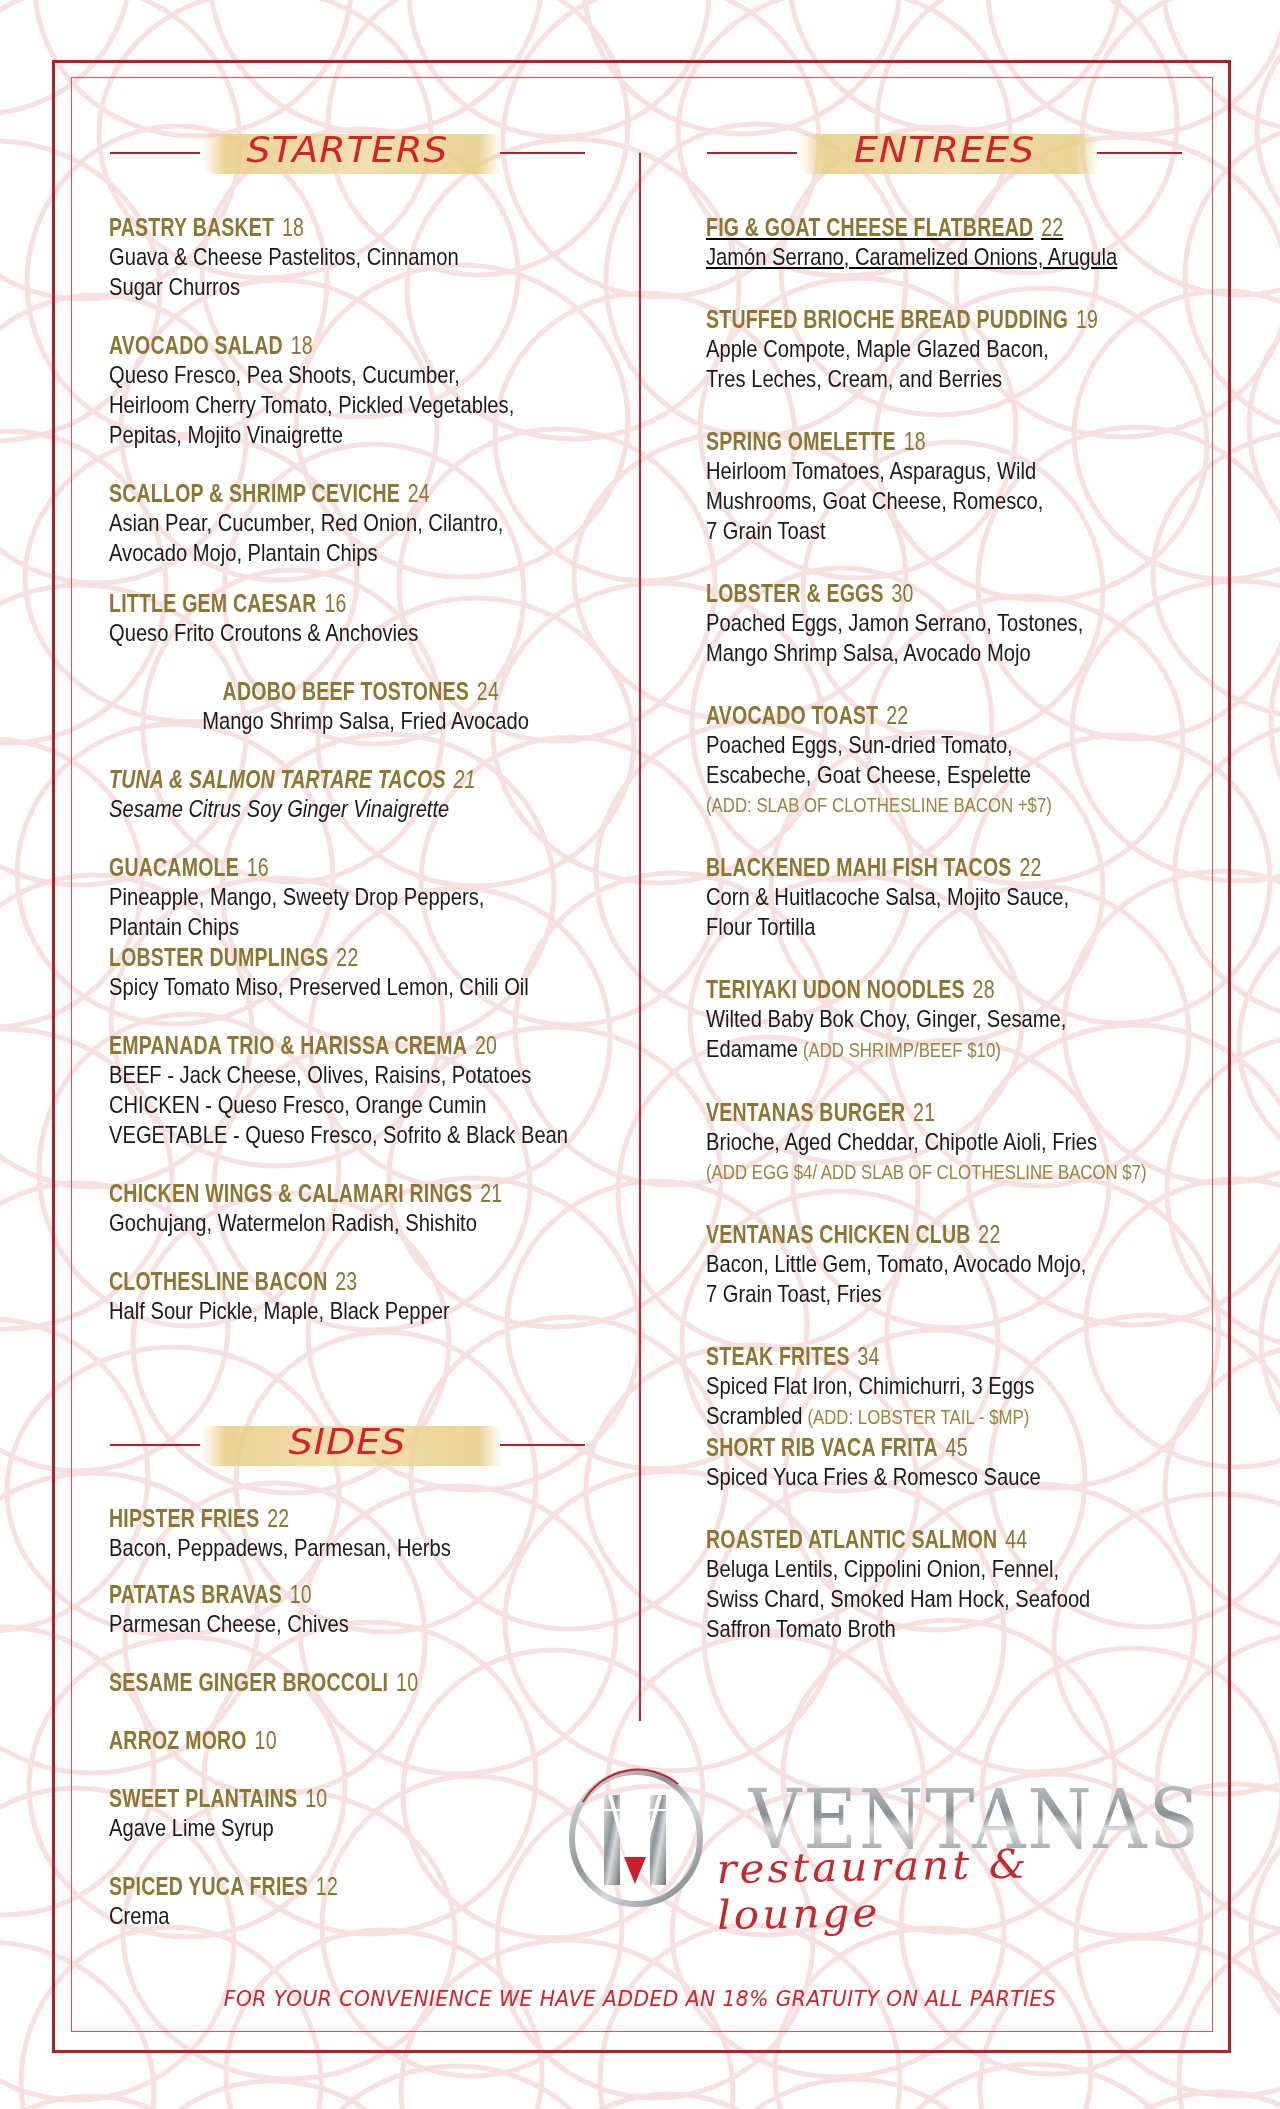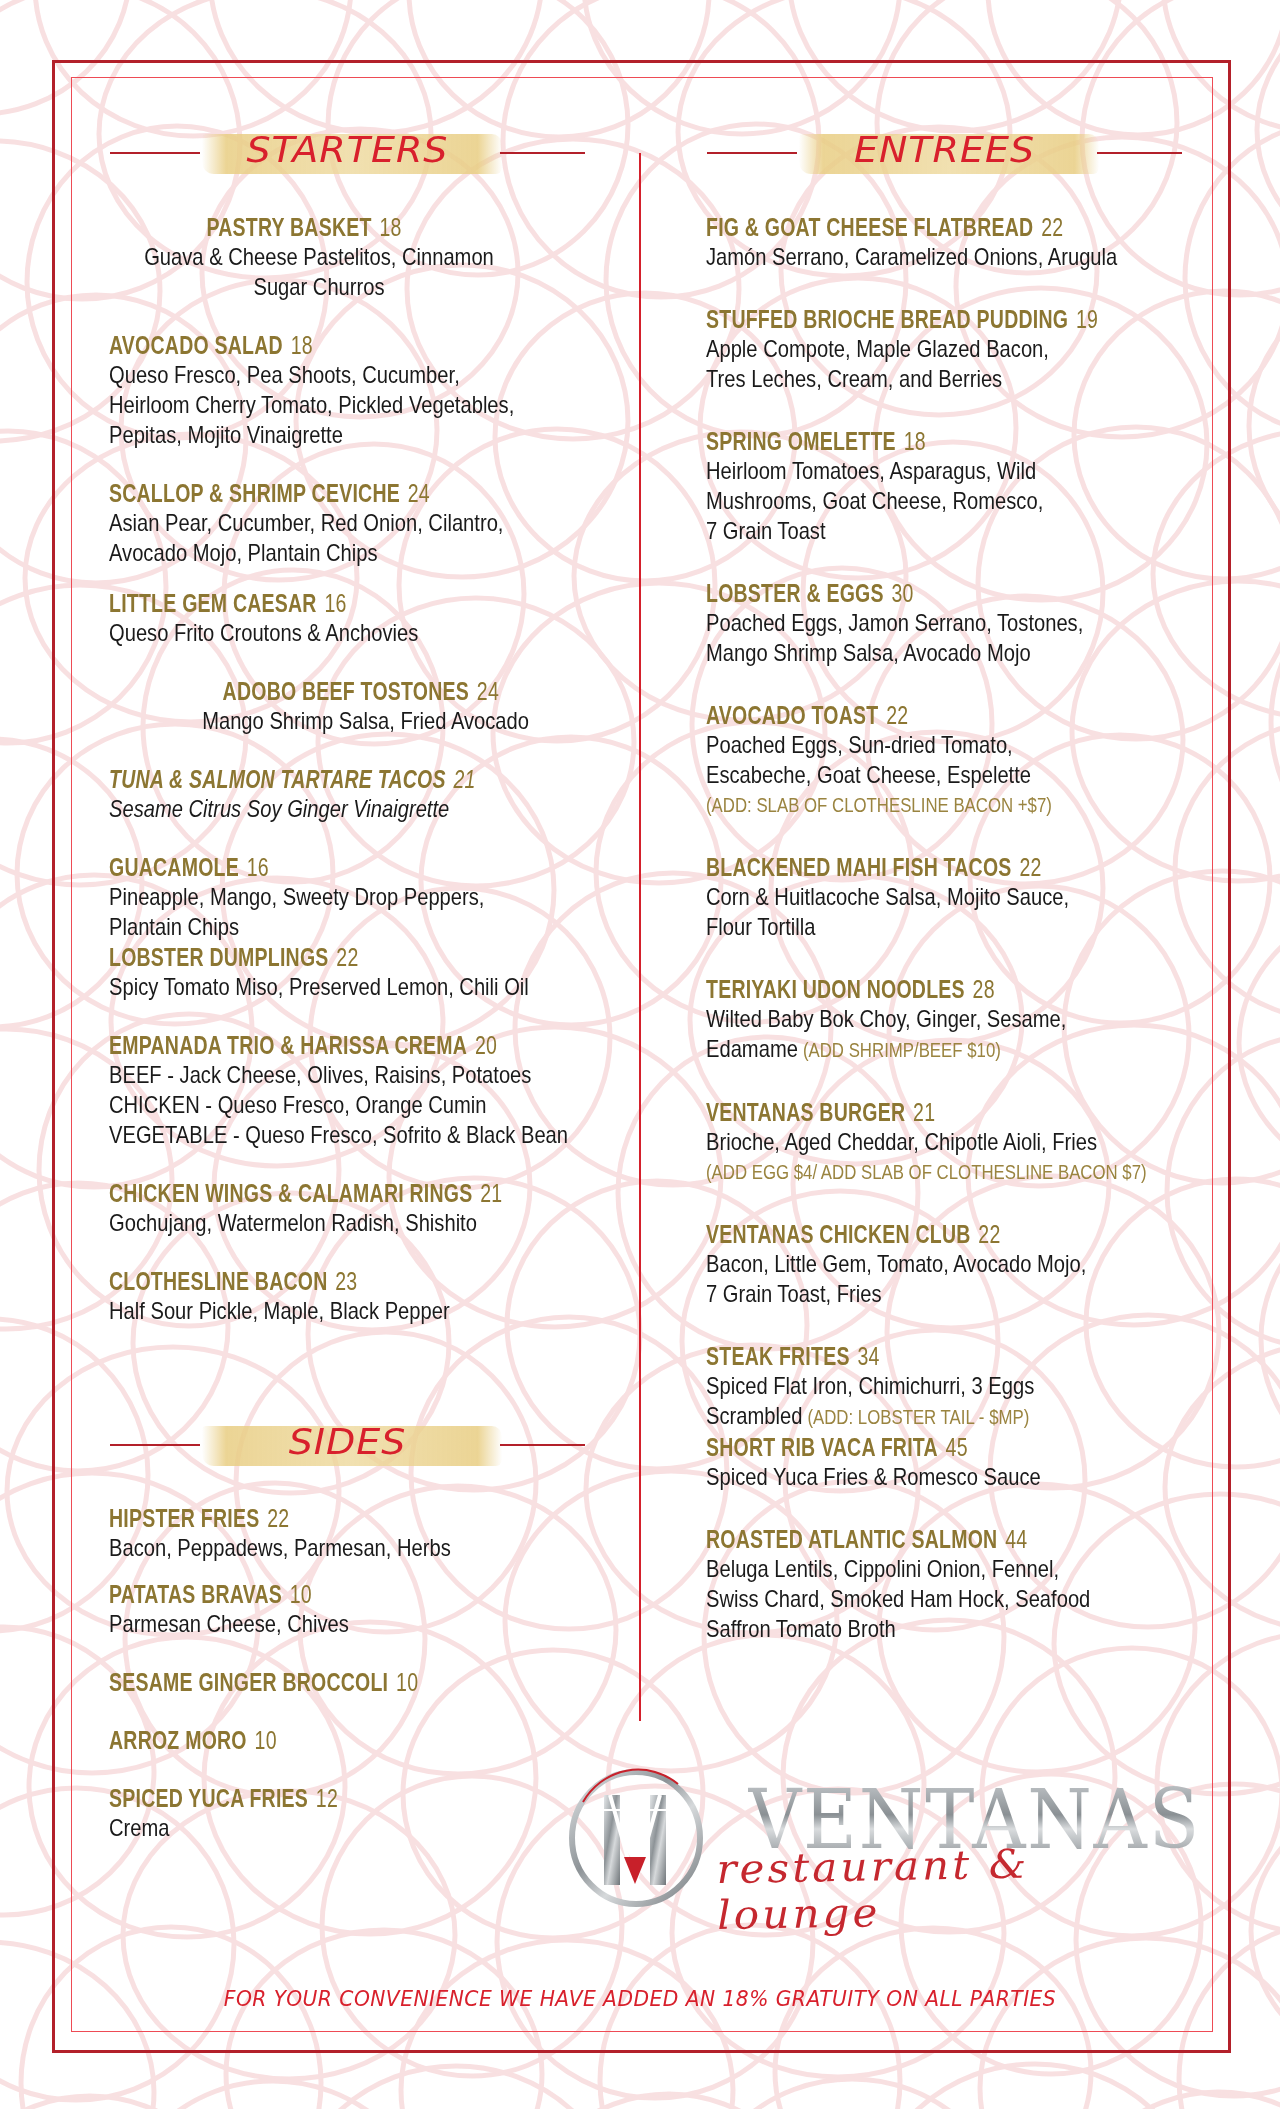--- a/index.html
+++ b/index.html
@@ -237,21 +237,21 @@
 </div>
 
 <div class="section-header" style="left:110px; top:1420px; width:475px;">
   <div class="rule" style="left:0; width:90px;"></div>
   <div class="brush" style="left:92px; width:300px;"></div>
   <div class="rule" style="left:390px; width:85px;"></div>
   <div class="title">SIDES</div>
 </div>
 
 <div class="col" id="starters-col" style="left:109px; top:212px; width:500px;">
-    <div class="item" style="margin-bottom: 28px; text-align: center;">
+    <div class="item" style="margin-bottom: 28px;">
       <div class="item-head"><span>PASTRY BASKET</span><span class="price">18</span></div>
       <div class="item-desc"><span>Guava &amp; Cheese Pastelitos, Cinnamon</span></div>
       <div class="item-desc"><span>Sugar Churros</span></div>
     </div>
     <div class="item" style="margin-bottom: 28px;">
       <div class="item-head"><span>AVOCADO SALAD</span><span class="price">18</span></div>
       <div class="item-desc"><span>Queso Fresco, Pea Shoots, Cucumber,</span></div>
       <div class="item-desc"><span>Heirloom Cherry Tomato, Pickled Vegetables,</span></div>
       <div class="item-desc"><span>Pepitas, Mojito Vinaigrette</span></div>
     </div>
@@ -304,27 +304,31 @@
     <div class="item" style="margin-bottom: 28px;">
       <div class="item-head"><span>PATATAS BRAVAS</span><span class="price">10</span></div>
       <div class="item-desc"><span>Parmesan Cheese, Chives</span></div>
     </div>
     <div class="item" style="margin-bottom: 28px;">
       <div class="item-head"><span>SESAME GINGER BROCCOLI</span><span class="price">10</span></div>
     </div>
     <div class="item" style="margin-bottom: 28px;">
       <div class="item-head"><span>ARROZ MORO</span><span class="price">10</span></div>
     </div>
+    <div class="item" style="margin-bottom: 28px;">
+      <div class="item-head"><span>SWEET PLANTAINS</span><span class="price">10</span></div>
+      <div class="item-desc"><span>Agave Lime Syrup</span></div>
+    </div>
     <div class="item" style="margin-bottom: 28px; margin-top: 11px;">
       <div class="item-head"><span>SPICED YUCA FRIES</span><span class="price">12</span></div>
       <div class="item-desc"><span>Crema</span></div>
     </div>
   </div>
 <div class="col" id="entrees-col" style="left:706px; top:212px; width:500px;">
-    <div class="item" style="margin-bottom: 32px;">
+    <div class="item" style="margin-bottom: 32px; text-decoration: underline;">
       <div class="item-head"><span>FIG &amp; GOAT CHEESE FLATBREAD</span><span class="price">22</span></div>
       <div class="item-desc"><span>Jamón Serrano, Caramelized Onions, Arugula</span></div>
     </div>
     <div class="item" style="margin-bottom: 32px;">
       <div class="item-head"><span>STUFFED BRIOCHE BREAD PUDDING</span><span class="price">19</span></div>
       <div class="item-desc"><span>Apple Compote, Maple Glazed Bacon,</span></div>
       <div class="item-desc"><span>Tres Leches, Cream, and Berries</span></div>
     </div>
     <div class="item" style="margin-bottom: 32px;">
       <div class="item-head"><span>SPRING OMELETTE</span><span class="price">18</span></div>

